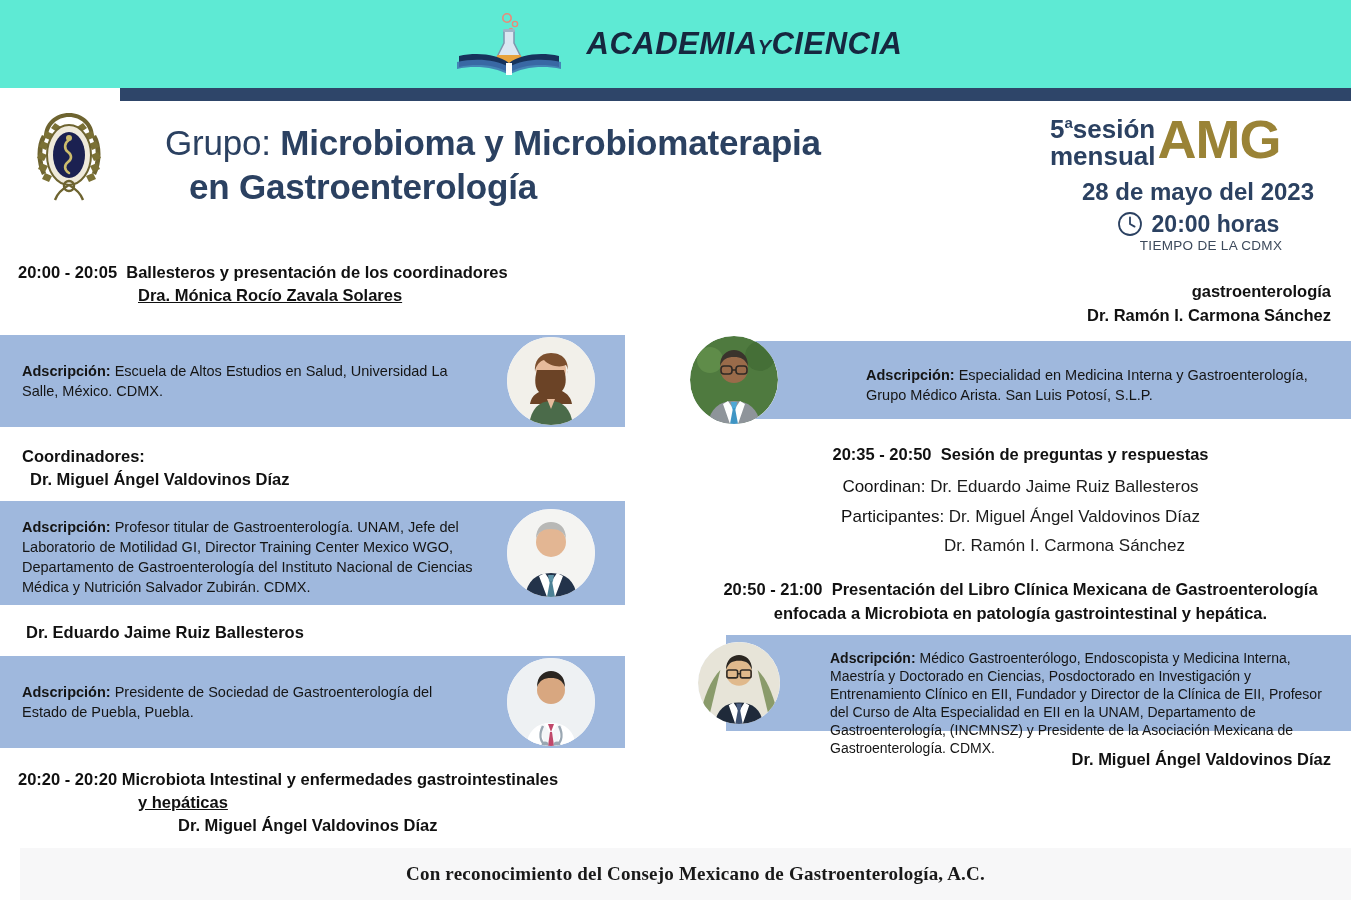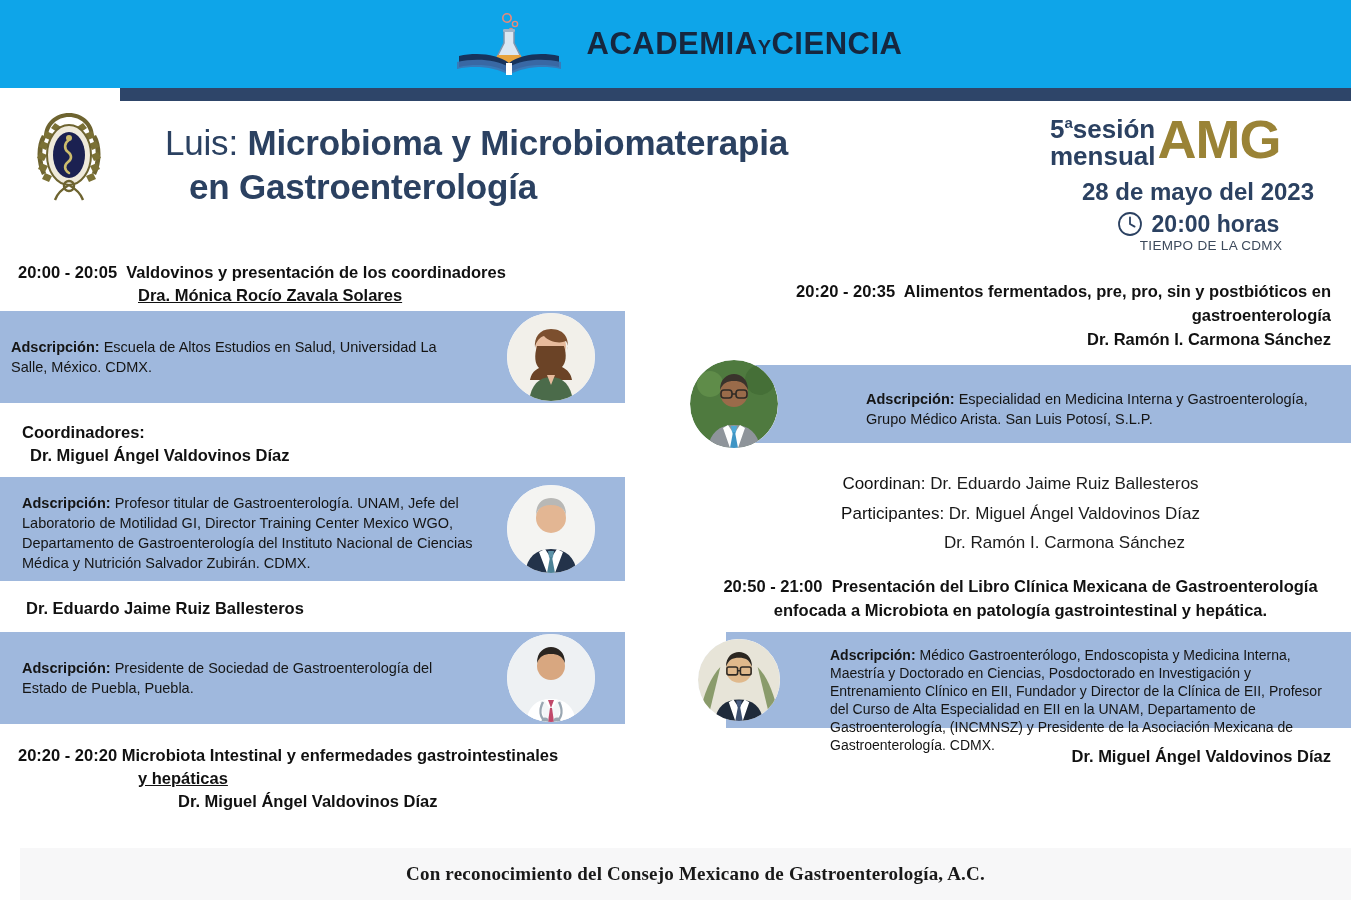--- a/index.html
+++ b/index.html
@@ -19,25 +19,26 @@
     overflow: hidden;
     background: #ffffff;
   }
 
   
   .masthead {
     position: absolute;
     left: 0; top: 0;
     width: 1351px;
     height: 88px;
-    background: #0ea5e9;
+    background: #5eead4;
     display: flex;
     align-items: center;
     justify-content: center;
     gap: 18px;
+    font-style: italic;
   }
   .brand-mark { width: 120px; height: 66px; display:block; }
   .brand-word {
     font-size: 31px;
     font-weight: bold;
     letter-spacing: 0.5px;
     color: #16273f;
     white-space: nowrap;
   }
   .brand-word .y-small { font-size: 20px; font-weight: bold; }
@@ -319,21 +320,21 @@
         <ellipse cx="47" cy="48" rx="16" ry="23" fill="#1b2151"></ellipse>
         <path d="M47 33 c-5 3 -5 9 -1 12 c4 3 4 7 0 10 c-4 3 -4 8 1 11" fill="none" stroke="#cdbd6d" stroke-width="2.6" stroke-linecap="round"></path>
         <circle cx="47" cy="31" r="3" fill="#cdbd6d"></circle>
         <path d="M47 78 c-7 4 -12 9 -14 15 M47 78 c7 4 12 9 14 15" fill="none" stroke="#6e6430" stroke-width="2.4"></path>
         <circle cx="47" cy="79" r="5" fill="none" stroke="#6e6430" stroke-width="2.4"></circle>
       </svg>
     </span>
 
     <div class="title-block">
       <div class="title-line">
-        <span class="lead">Luis:</span>
+        <span class="lead">Grupo:</span>
         <span>Microbioma y Microbiomaterapia</span>
       </div>
       <div class="title-line second">en Gastroenterología</div>
     </div>
 
     <div class="session-block">
       <div class="session-row">
         <span class="session-words">
           <span>5</span><sup>a</sup><span>sesión</span><br>
           <span>mensual</span>
@@ -352,26 +353,26 @@
       </div>
       <div class="session-tz">TIEMPO DE LA CDMX</div>
     </div>
   </div>
 
   <div class="col col-left">
 
     <div class="agenda">
       <div class="ln">
         <span>20:00 - 20:05</span>&nbsp;
-        <span>Valdovinos y presentación de los coordinadores</span>
+        <span>Ballesteros y presentación de los coordinadores</span>
       </div>
       <div class="ln indent1">Dra. Mónica Rocío Zavala Solares</div>
     </div>
 
-    <div class="panel p-left" style="margin-top:4px;height:92px;padding-left:11px;">
+    <div class="panel p-left" style="margin-top:28px;height:92px;">
       <div class="panel-text">
         <b>Adscripción:</b>
         <span>Escuela de Altos Estudios en Salud, Universidad La Salle, México. CDMX.</span>
       </div>
       <span class="photo">
         <svg viewBox="0 0 88 88" aria-hidden="true">
           <circle cx="44" cy="44" r="44" fill="#f2f0ea"></circle>
           <circle cx="44" cy="33" r="15" fill="#e7bb9c"></circle>
           <path d="M44 16 c-12 0 -17 9 -16 19 c1 -7 5 -11 9 -12 c5 6 16 8 22 5 c2 3 2 6 1 9 c3 -10 -2 -21 -16 -21 z" fill="#7c4f2e"></path>
           <path d="M30 33 c-3 10 -2 18 2 22 c-6 3 -8 7 -9 12 h42 c-1 -6 -4 -10 -10 -13 c4 -4 5 -12 2 -21 z" fill="#6b4326"></path>
@@ -435,24 +436,20 @@
         <span>Microbiota Intestinal y enfermedades gastrointestinales</span>
       </div>
       <div class="ln indent1">y hepáticas</div>
       <div class="ln indent2">Dr. Miguel Ángel Valdovinos Díaz</div>
     </div>
   </div>
 
   <div class="col col-right">
 
     <div style="margin-top:18px;">
-      <div class="right-ln">
-        <span>20:20 - 20:35</span>&nbsp;
-        <span>Alimentos fermentados, pre, pro, sin y postbióticos en</span>
-      </div>
       <div class="right-ln">gastroenterología</div>
       <div class="right-ln">Dr. Ramón I. Carmona Sánchez</div>
     </div>
 
     <div class="panel p-right-photoleft" style="margin-top:14px;height:78px;">
       <div class="panel-text">
         <b>Adscripción:</b>
         <span>Especialidad en Medicina Interna y Gastroenterología, Grupo Médico Arista. San Luis Potosí, S.L.P.</span>
       </div>
       <span class="photo">
@@ -467,20 +464,24 @@
           <path d="M42 34 h4" stroke="#2f2a25" stroke-width="1.6"></path>
           <path d="M18 88 c2 -15 11 -23 26 -23 c15 0 24 8 26 23 z" fill="#8e949a"></path>
           <path d="M38 65 l6 9 6 -9 l5 3 -7 20 h-8 l-7 -20 z" fill="#fdfdfd"></path>
           <path d="M41 66 h6 l-1 6 -2 4 -2 -4 z" fill="#4fa8d6"></path>
           <path d="M43 72 l-3 16 h8 l-3 -16 z" fill="#3f95c4"></path>
         </svg>
       </span>
     </div>
 
     <div style="margin-top:26px;">
+      <div class="center-head">
+        <span>20:35 - 20:50</span>&nbsp;
+        <span>Sesión de preguntas y respuestas</span>
+      </div>
       <div class="qa-line" style="margin-top:8px;">
         <span class="lbl">Coordinan:</span>
         <span class="val">Dr. Eduardo Jaime Ruiz Ballesteros</span>
       </div>
       <div class="qa-line">
         <span class="lbl">Participantes:</span>
         <span class="val">Dr. Miguel Ángel Valdovinos Díaz</span>
       </div>
       <div class="qa-sub">Dr. Ramón I. Carmona Sánchez</div>
     </div>

